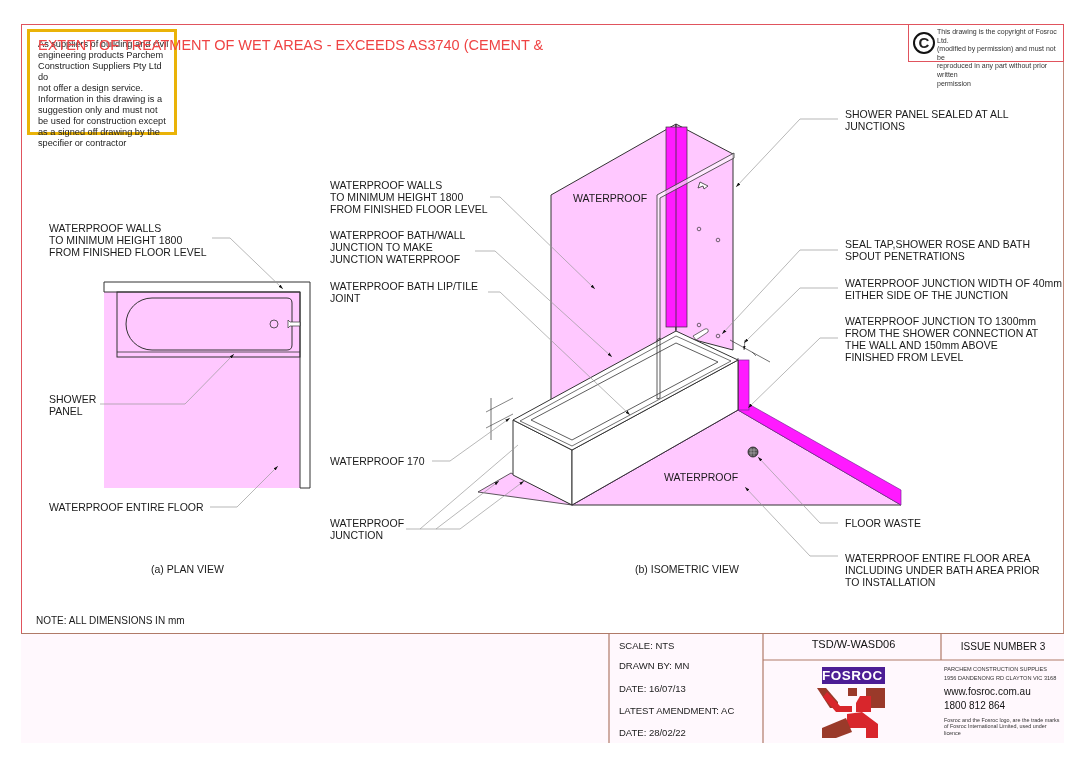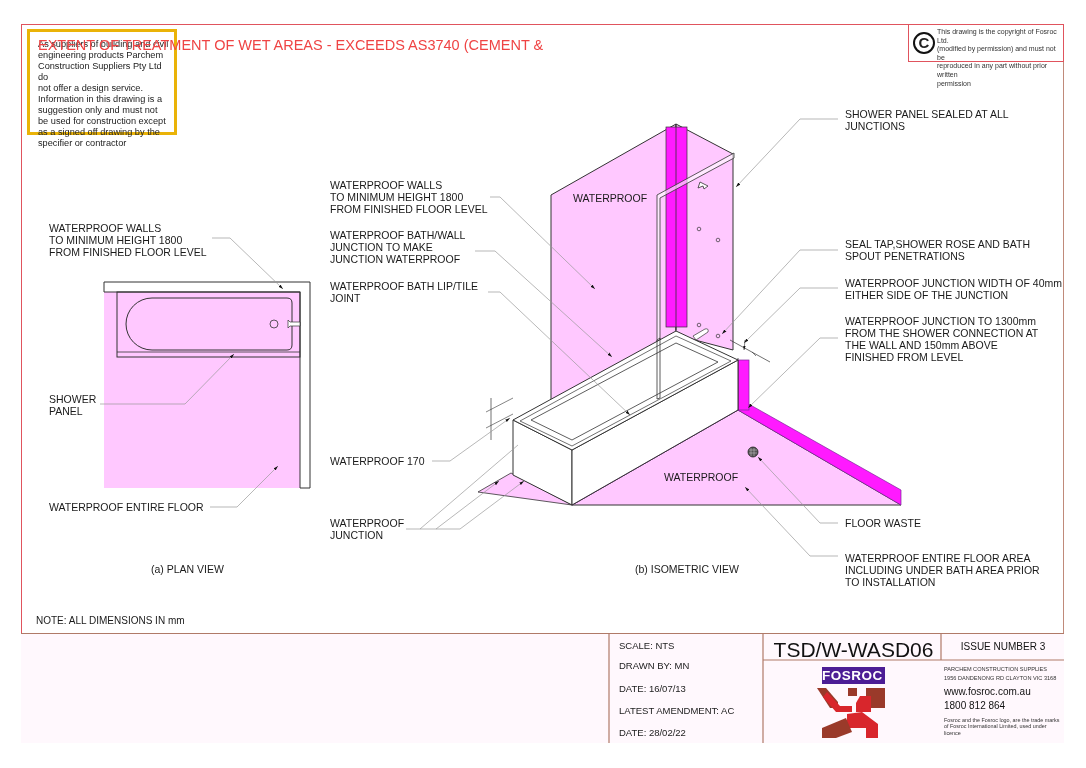--- a/index.html
+++ b/index.html
@@ -8,21 +8,21 @@
   .disclaimer { position:absolute; left:27px; top:29px; width:150px; height:106px; border:3px solid #eab308; background:#fff; font-size:9.2px; line-height:11px; padding:7px 0 0 8px; box-sizing:border-box; }
   .copyright { position:absolute; left:908px; top:24px; width:156px; height:38px; border:1px solid #e0535d; background:#fff; box-sizing:border-box; }
   .copyright .c-icon { position:absolute; left:4px; top:7px; width:22px; height:22px; border:2px solid #111; border-radius:50%; box-sizing:border-box; font-size:15px; font-weight:bold; text-align:center; line-height:18px; }
   .copyright .c-text { position:absolute; left:28px; top:3px; width:128px; font-size:7px; line-height:8.6px; color:#333; }
   .lbl { position:absolute; font-size:10.5px; line-height:12px; color:#1a1a1a; white-space:nowrap; }
   .caption { position:absolute; font-size:10.5px; color:#1a1a1a;margin-top:13px; }
   svg.drawing { position:absolute; left:0; top:0; }
   .tb { position:absolute; left:21px; top:633px; width:1043px; height:110px; border-top:1.5px solid #b07a68; background:#fff8fd; box-sizing:border-box; }
   .tb-title { position:absolute; left:38px; top:37px; font-size:14.5px; line-height:17px; color:#ef4444; }
   .tb-field { position:absolute; left:619px; font-size:9.5px; color:#222; }
-  .tb-dwg { position:absolute; left:766px; top:638px; width:175px; text-align:center; font-size:21px; color:#111; }
+  .tb-dwg { position:absolute; left:766px; top:638px; width:175px; text-align:center; font-size:11px; color:#111; }
   .tb-issue { position:absolute; left:944px; top:641px; width:118px; text-align:center; font-size:10px; color:#111; }
   .tb-addr { position:absolute; left:944px; font-size:5.6px; color:#333; line-height:8px; }
   .tb-web { position:absolute; left:944px; font-size:10px; color:#111; }
   .tb-fine { position:absolute; left:944px; top:717px; width:118px; font-size:5.4px; line-height:6.3px; color:#333; }
   .logo-word { position:absolute; left:822px; top:667px; width:63px; height:17px; background:#4c1d95; color:#fff; font-weight:bold; font-size:13.5px; text-align:left; line-height:17px; letter-spacing:0.5px; }
 </style>
 </head>
 <body>
 
 <div class="frame"></div>

